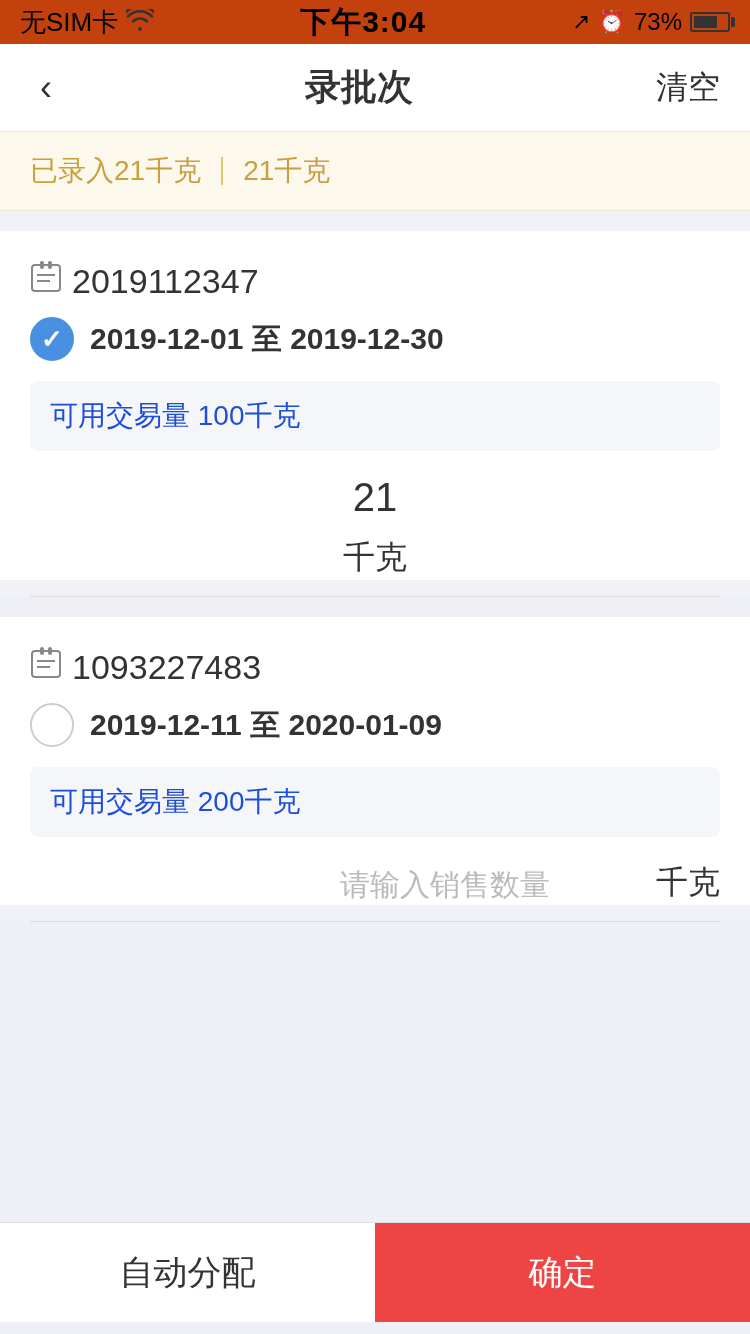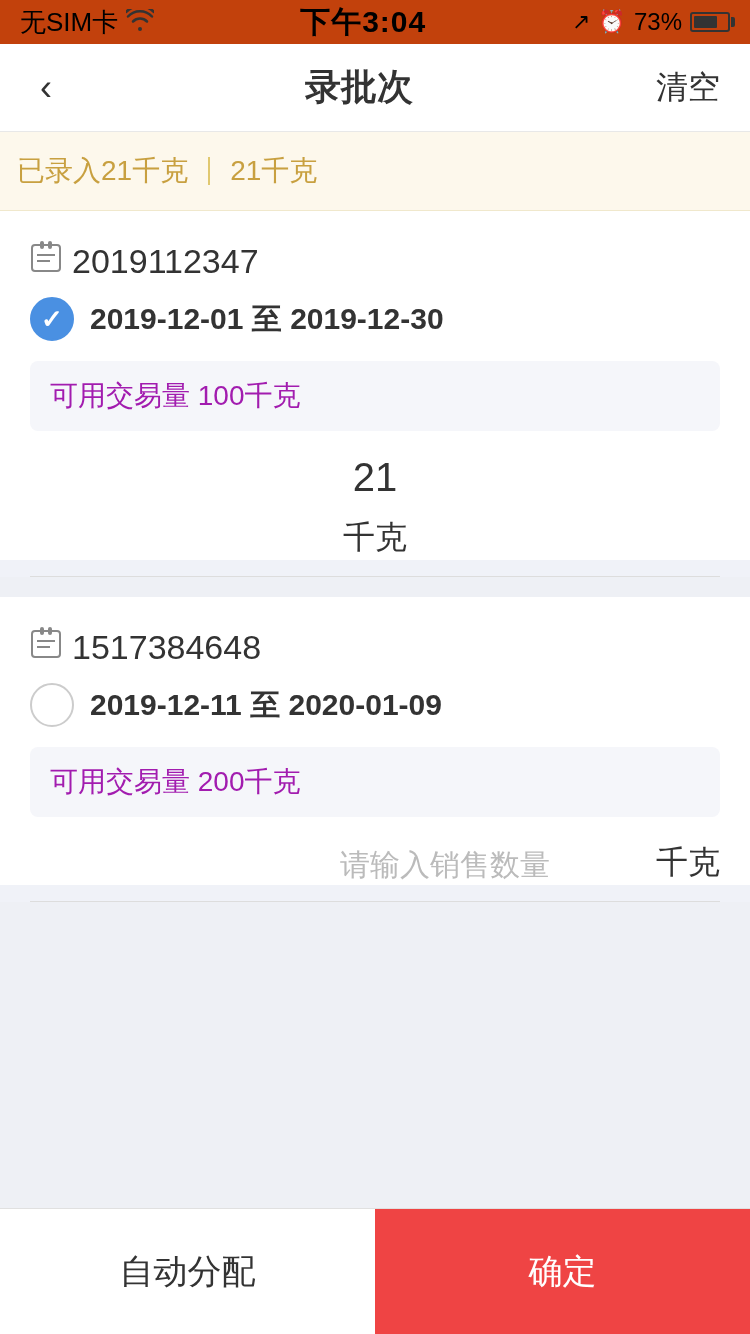--- a/index.html
+++ b/index.html
@@ -94,40 +94,41 @@
     }
     .nav-clear {
       font-size: 32px;
       color: #333;
       cursor: pointer;
     }
 
     
     .info-banner {
       background: #fdf8ec;
-      padding: 20px 17px;
+      padding: 20px 30px;
       display: flex;
       align-items: center;
       gap: 20px;
       border-bottom: 1px solid #f0e8cc;
     }
     .info-text {
       font-size: 28px;
       color: #c8a040;
     }
     .info-divider {
       width: 2px;
       height: 28px;
       background: #e0c870;
     }
 
     
     .batch-item {
       background: #fff;
       padding: 30px 30px 0 30px;
+      margin-top: 20px;
     }
     .batch-header {
       display: flex;
       align-items: center;
       gap: 10px;
       margin-bottom: 16px;
     }
     .batch-icon {
       font-size: 32px;
       color: #555;
@@ -170,21 +171,21 @@
       color: #333;
     }
     .available-qty-box {
       background: #f5f6fa;
       border-radius: 8px;
       padding: 16px 20px;
       margin-bottom: 0;
     }
     .available-qty-text {
       font-size: 28px;
-      color: #a21caf;
+      color: #1d4ed8;
     }
 
     
     .qty-row {
       display: flex;
       align-items: center;
       justify-content: flex-end;
       padding: 24px 30px 0 30px;
       background: #fff;
       gap: 16px;
@@ -252,24 +253,24 @@
     
     .empty-area {
       background: #eef0f5;
       flex: 1;
       min-height: 400px;
     }
 
     
     .bottom-bar {
       position: fixed;
-      bottom: 0;
+      bottom: 12px;
       left: 0;
       width: 750px;
-      height: 126px;
+      height: 100px;
       display: flex;
       background: #fff;
       border-top: 1px solid #e0e0e0;
     }
     .btn-auto {
       flex: 1;
       display: flex;
       align-items: center;
       justify-content: center;
       font-size: 34px;
@@ -364,21 +365,21 @@
   <div class="batch-header">
     <span class="batch-icon">
       <svg width="32" height="32" viewBox="0 0 32 32">
         <rect x="2" y="4" width="28" height="26" rx="3" fill="none" stroke="#888" stroke-width="2"></rect>
         <rect x="10" y="0" width="4" height="8" rx="2" fill="#888"></rect>
         <rect x="18" y="0" width="4" height="8" rx="2" fill="#888"></rect>
         <line x1="7" y1="14" x2="25" y2="14" stroke="#888" stroke-width="2"></line>
         <line x1="7" y1="20" x2="20" y2="20" stroke="#888" stroke-width="2"></line>
       </svg>
     </span>
-    <span class="batch-number">1517384648</span>
+    <span class="batch-number">1093227483</span>
   </div>
   <div class="batch-date-row">
     <div class="batch-checkbox"></div>
     <span class="batch-date">2019-12-11 至 2020-01-09</span>
   </div>
   <div class="available-qty-box">
     <span class="available-qty-text">可用交易量 200千克</span>
   </div>
 </div>
 

